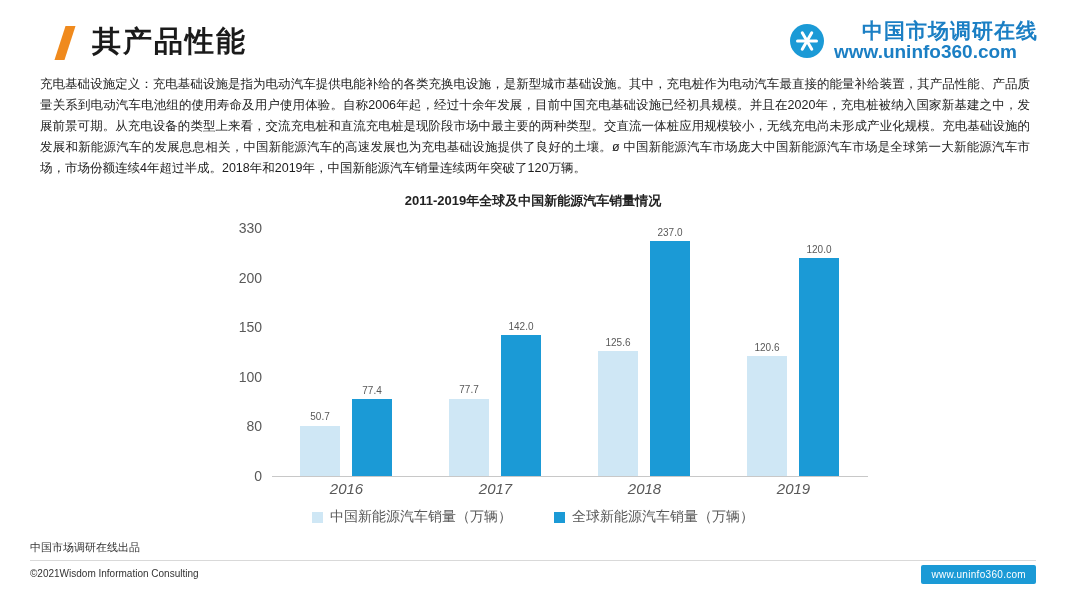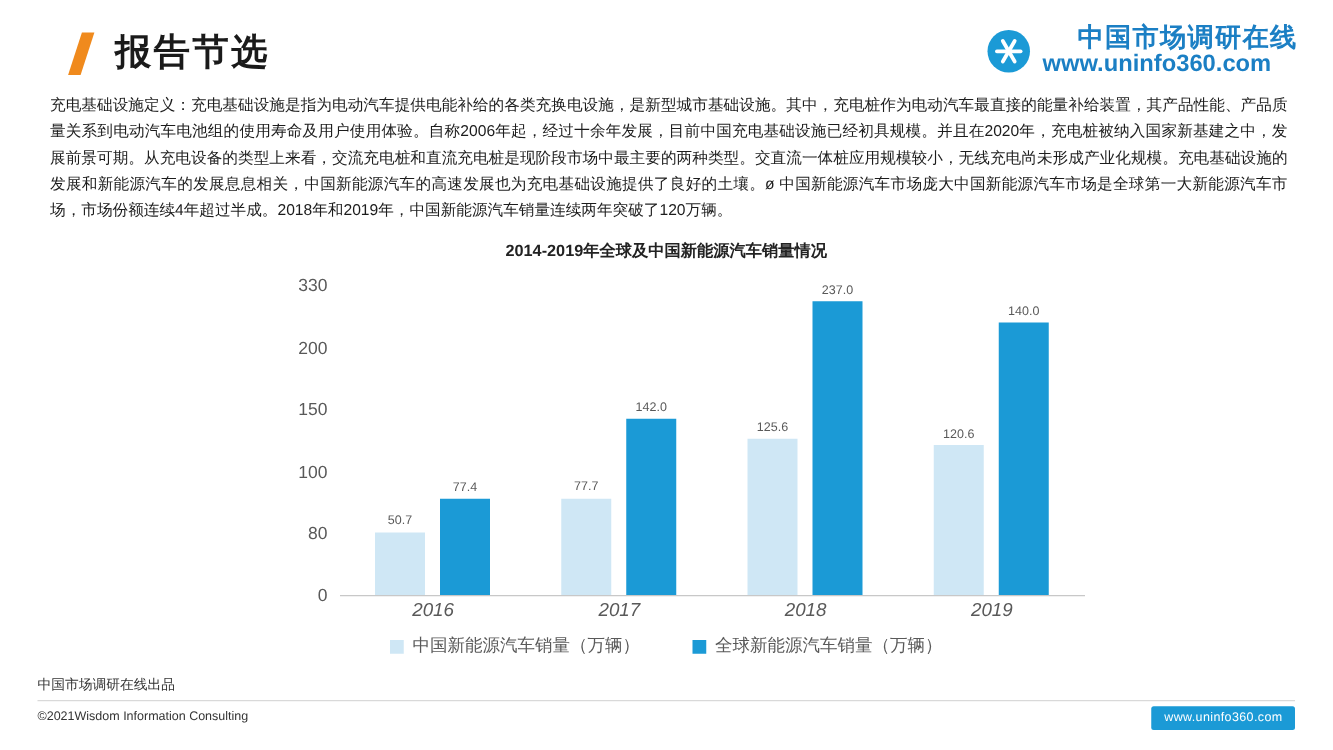--- a/index.html
+++ b/index.html
@@ -113,35 +113,35 @@
     position:absolute;right:30px;top:565px;
     background:#1b9ad6;color:#fff;font-size:10px;
     padding:4px 10px;border-radius:2px;letter-spacing:.3px;
   }
 </style>
 </head>
 <body>
 
 <div class="header">
   <div class="slash"></div>
-  <div class="page-title">报告节选</div>
+  <div class="page-title">其产品性能</div>
   <div class="logo">
     <div class="logo-mark">
         <span></span>
       </div>
     <div class="logo-text">
       <div class="logo-cn">中国市场调研在线</div>
       <div class="logo-en">www.uninfo360.com</div>
     </div>
   </div>
 </div>
 
 <div class="body-text">充电基础设施定义：充电基础设施是指为电动汽车提供电能补给的各类充换电设施，是新型城市基础设施。其中，充电桩作为电动汽车最直接的能量补给装置，其产品性能、产品质量关系到电动汽车电池组的使用寿命及用户使用体验。自称2006年起，经过十余年发展，目前中国充电基础设施已经初具规模。并且在2020年，充电桩被纳入国家新基建之中，发展前景可期。从充电设备的类型上来看，交流充电桩和直流充电桩是现阶段市场中最主要的两种类型。交直流一体桩应用规模较小，无线充电尚未形成产业化规模。充电基础设施的发展和新能源汽车的发展息息相关，中国新能源汽车的高速发展也为充电基础设施提供了良好的土壤。ø 中国新能源汽车市场庞大中国新能源汽车市场是全球第一大新能源汽车市场，市场份额连续4年超过半成。2018年和2019年，中国新能源汽车销量连续两年突破了120万辆。</div>
 
-<div class="chart-title">2014-2019年全球及中国新能源汽车销量情况</div>
+<div class="chart-title">2011-2019年全球及中国新能源汽车销量情况</div>
 
 <div class="chart-area">
   <div class="y-axis-labels">
     <div style="top:248px">0</div>
     <div style="top:198.4px">80</div>
     <div style="top:148.8px">100</div>
     <div style="top:99.2px">150</div>
     <div style="top:49.6px">200</div>
     <div style="top:0px">330</div>
   </div>
@@ -167,21 +167,21 @@
       <div class="bar light" style="left:28px;height:124.6px"></div>
       <div class="bar-label" style="left:8px;bottom:128px">125.6</div>
       <div class="bar dark" style="left:80px;height:235.2px"></div>
       <div class="bar-label" style="left:60px;bottom:238px">237.0</div>
     </div>
 
     <div class="group" style="left:447px">
       <div class="bar light" style="left:28px;height:119.6px"></div>
       <div class="bar-label" style="left:8px;bottom:123px">120.6</div>
       <div class="bar dark" style="left:80px;height:218.3px"></div>
-      <div class="bar-label" style="left:60px;bottom:221px">140.0</div>
+      <div class="bar-label" style="left:60px;bottom:221px">120.0</div>
     </div>
 
   </div>
 </div>
 
 <div class="x-labels">
   <div style="left:0px">2016</div>
   <div style="left:149px">2017</div>
   <div style="left:298px">2018</div>
   <div style="left:447px">2019</div>

